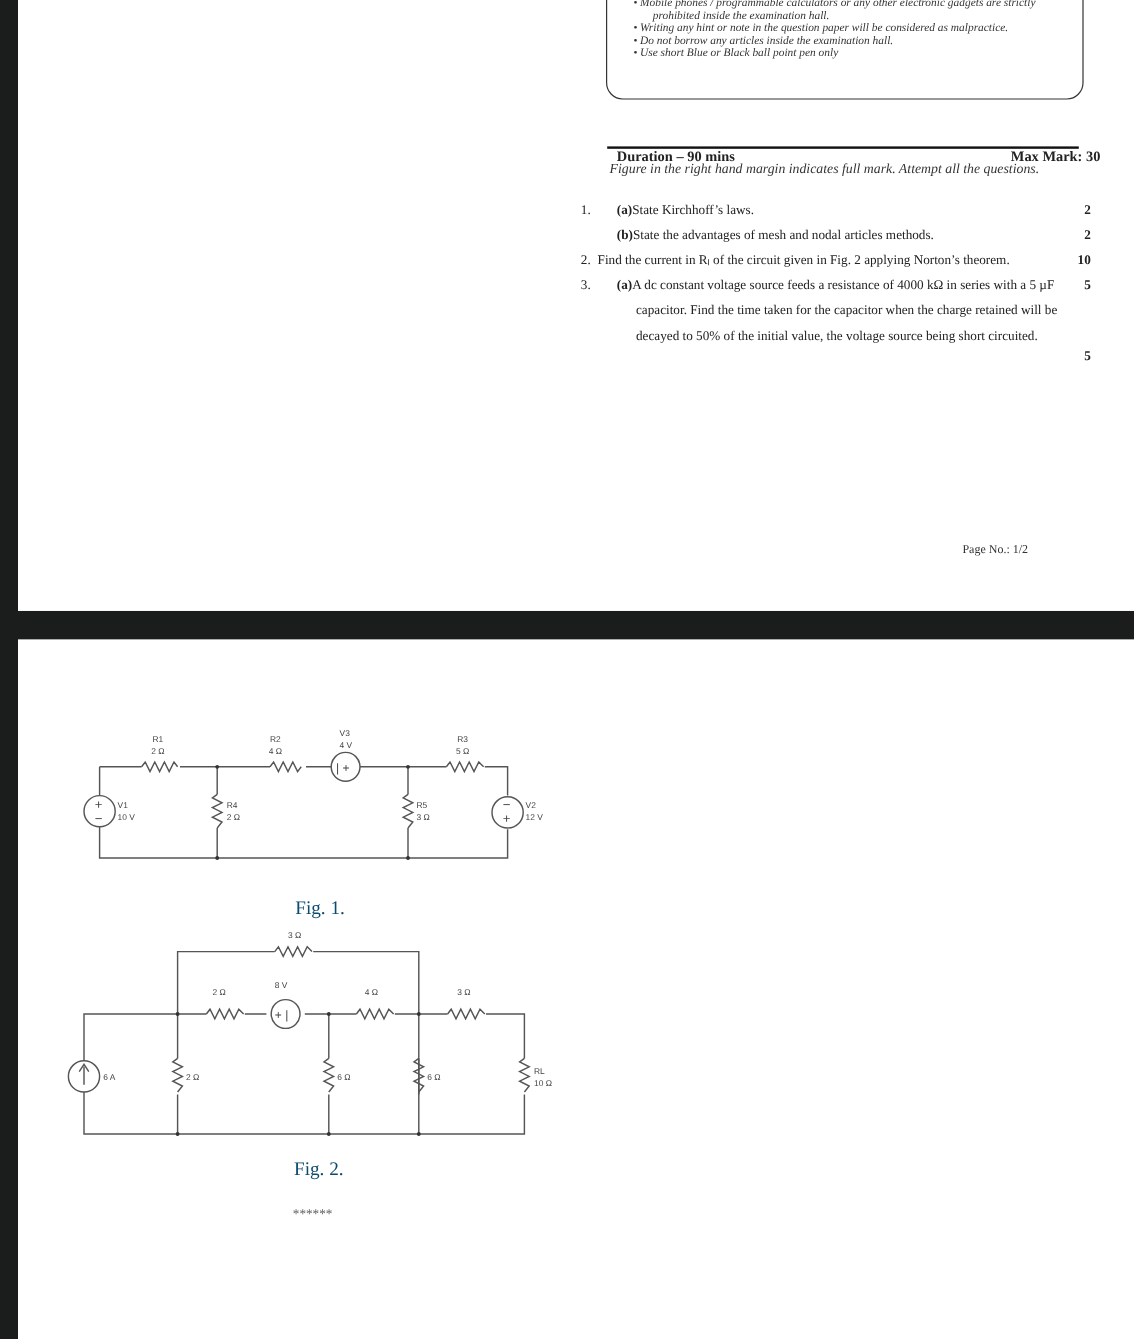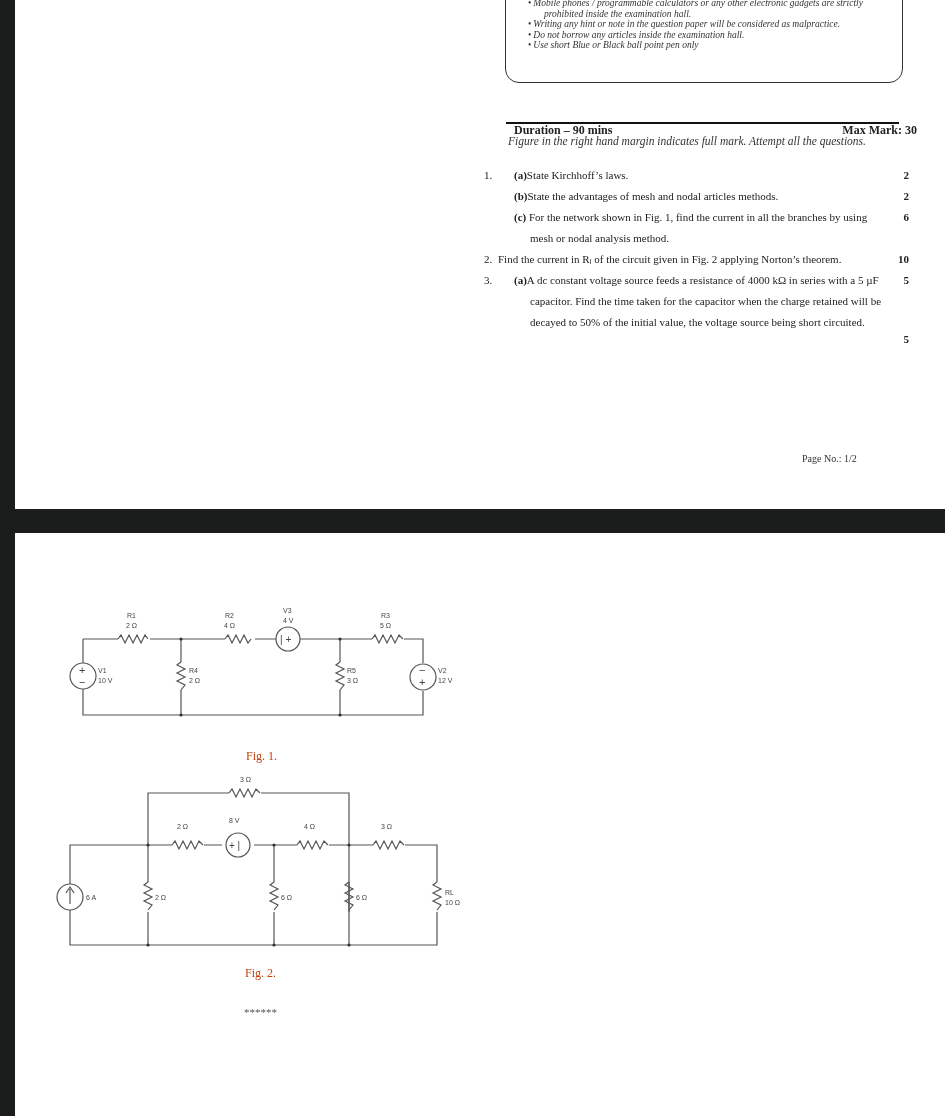--- a/index.html
+++ b/index.html
@@ -35,21 +35,21 @@
   .q .num { position: absolute; left: 0; }
   .q .text { display: block; padding-left: 28px; padding-right: 20px; }
   .q .marks { position: absolute; right: 0; top: 0; font-weight: bold; }
   .q .tag { font-weight: bold; }
   .q.top .text { padding-left: 46px; text-indent: -16px; }
   .q.plain .text { padding-left: 14px; }
   .q.tight { line-height: 13px; padding-top: 4px; }
 
   .pageno { position: absolute; left: 802px; top: 453px; font-family: Liberation Serif, serif; font-size: 10px; color: #333; }
 
-  .fig-label { position: absolute; font-size: 12px; color: #c2410c; text-align: right; }
+  .fig-label { position: absolute; font-size: 16px; color: #0c4a6e; text-align: right; }
   .stars { position: absolute; font-size: 11px; color: #555; letter-spacing: 0; }
   svg { position: absolute; left: 0; top: 0; }
   svg text { font-family: "Liberation Sans", sans-serif; font-size: 7px; fill: #444; }
 </style>
 </head>
 <body>
 
 <div class="left-strip"></div>
 <div class="separator"></div>
 
@@ -72,24 +72,20 @@
 
 <div class="questions">
   <div class="q top">
     <span class="num">1.</span>
     <span class="text"><span class="tag">(a)</span><span>State Kirchhoff’s laws.</span></span>
     <span class="marks">2</span>
   </div>
   <div class="q top">
     <span class="text"><span class="tag">(b)</span><span>State the advantages of mesh and nodal articles methods.</span></span>
     <span class="marks">2</span>
-  </div>
-  <div class="q top">
-    <span class="text"><span class="tag">(c)</span> <span>For the network shown in Fig. 1, find the current in all the branches by using mesh or nodal analysis method.</span></span>
-    <span class="marks">6</span>
   </div>
   <div class="q plain">
     <span class="num">2.</span>
     <span class="text">Find the current in Rₗ of the circuit given in Fig. 2 applying Norton’s theorem.</span>
     <span class="marks">10</span>
   </div>
   <div class="q top">
     <span class="num">3.</span>
     <span class="text"><span class="tag">(a)</span><span>A dc constant voltage source feeds a resistance of 4000 kΩ in series with a 5 µF capacitor. Find the time taken for the capacitor when the charge retained will be decayed to 50% of the initial value, the voltage source being short circuited.</span></span>
     <span class="marks">5</span>

